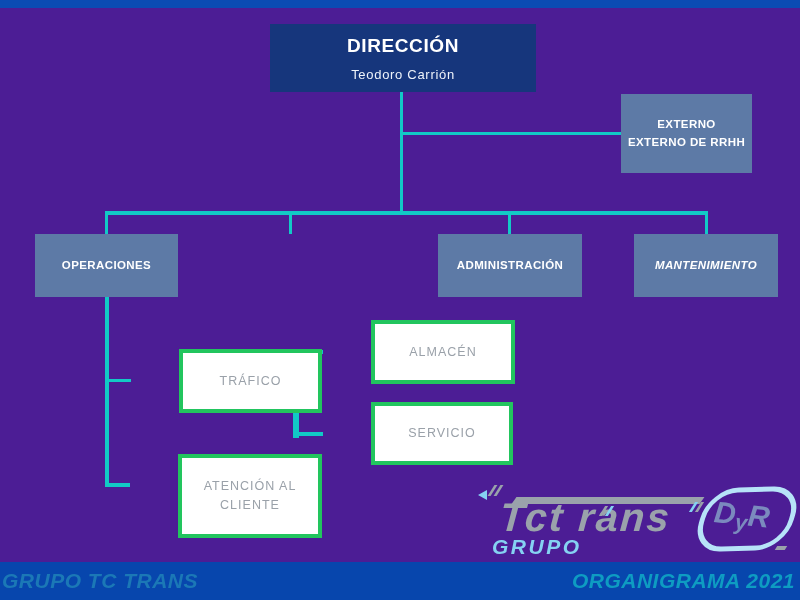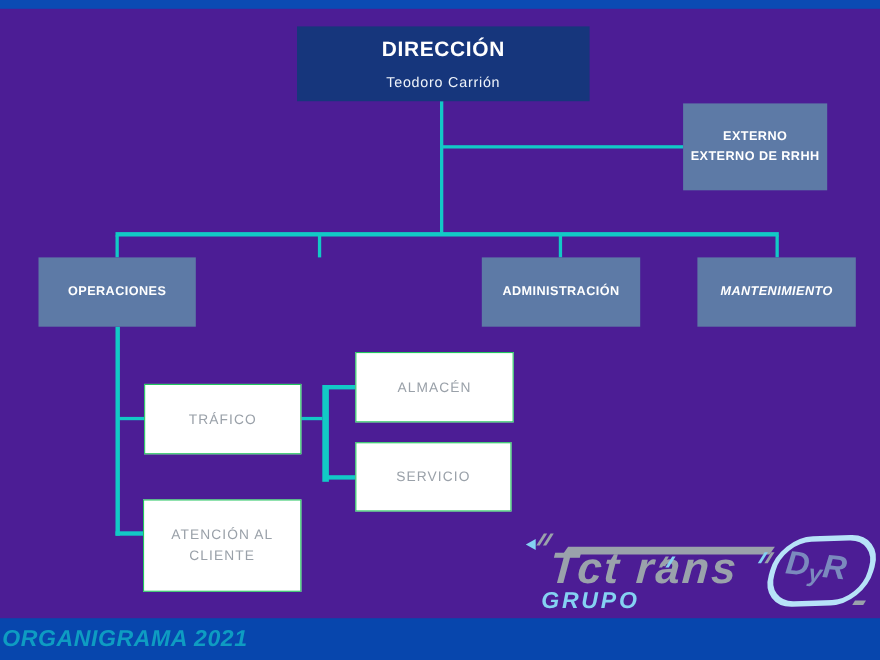--- a/index.html
+++ b/index.html
@@ -9,21 +9,21 @@
     -webkit-font-smoothing:antialiased;
   }
   .bar-top {position:absolute; left:0; top:0; width:800px; height:8px; background:#0b4bb3;}
   
   .conn {position:absolute; background:#12c9c6;}
   
   .box {position:absolute; display:flex; flex-direction:column; align-items:center;
         justify-content:center; text-align:center; box-sizing:border-box;}
   .navy {background:#16367c; color:#ffffff;}
   .slate {background:#5d7aa6; color:#ffffff;}
-  .white {background:#ffffff; border:1px solid #22c55e; color:#9aa1a9;}
+  .white {background:#ffffff; border:4px solid #22c55e; color:#9aa1a9;margin-left:48px;}
   .dir-title {font-size:19px; font-weight:bold; letter-spacing:.6px; margin-bottom:10px;}
   .dir-sub {font-size:13px; letter-spacing:.7px; color:#eef3fa;}
   .slate-lbl {font-weight:bold; font-size:11.5px; letter-spacing:.4px; line-height:1.55;}
   .white-lbl {font-size:12.5px; letter-spacing:1px; line-height:1.5; padding:0 14px;}
   
   .bar-bottom {position:absolute; left:0; top:562px; width:800px; height:38px; background:#0746ad;
                display:flex; align-items:center; justify-content:space-between;
                padding:0 5px 0 2px; box-sizing:border-box;}
   .f-left  {color:#1b78b6; font-weight:bold; font-size:21px; letter-spacing:.5px; font-style:italic;}
   .f-right {color:#0e9cc2; font-weight:bold; font-size:21px; letter-spacing:.5px; font-style:italic;}
@@ -110,16 +110,17 @@
     <div class="mk" style="left:132px; top:24px; width:3px; height:10px; background:#85d2f2;"></div>
     <div class="mk" style="left:216px; top:20px; width:3px; height:10px; background:#85d2f2;"></div>
     <div class="mk" style="left:222px; top:20px; width:3px; height:10px; background:#9aa2ab;"></div>
     <div class="badge"></div>
     <div class="dyr"><span>D</span><span class="y">y</span><span>R</span></div>
     <div class="mk" style="left:300px; top:64px; width:10px; height:4px; background:#9aa2ab;"></div>
     <div class="logo-grupo">GRUPO</div>
   </div>
 
   <div class="bar-bottom">
+    <div class="f-left">GRUPO TC TRANS</div>
     <div class="f-right">ORGANIGRAMA 2021</div>
   </div>
 
 </div>
 
 </body></html>

